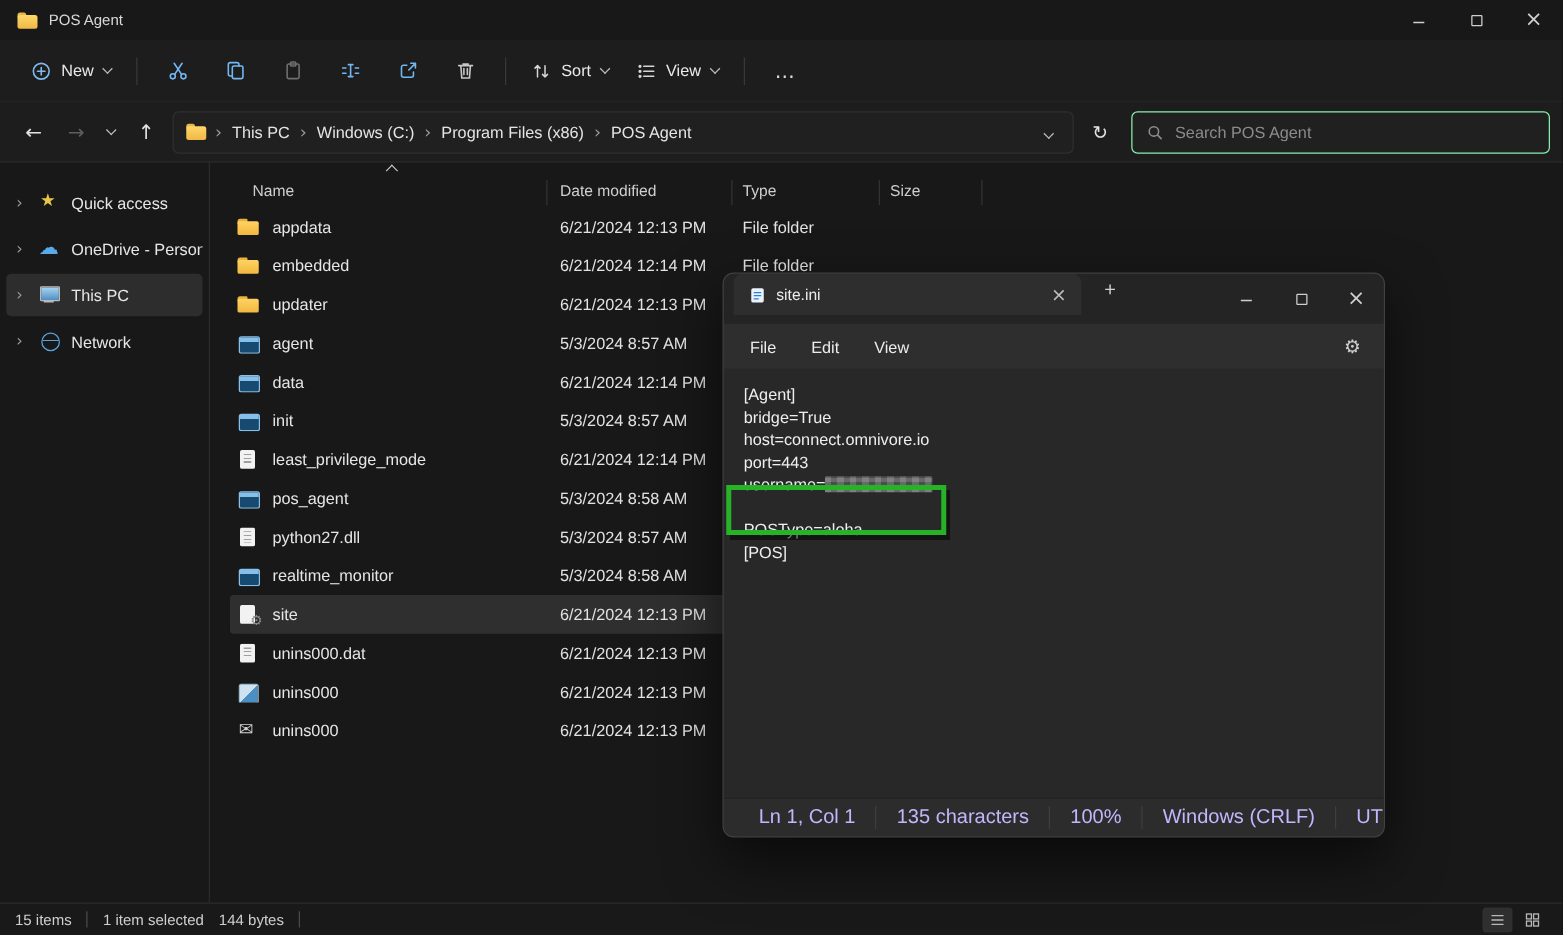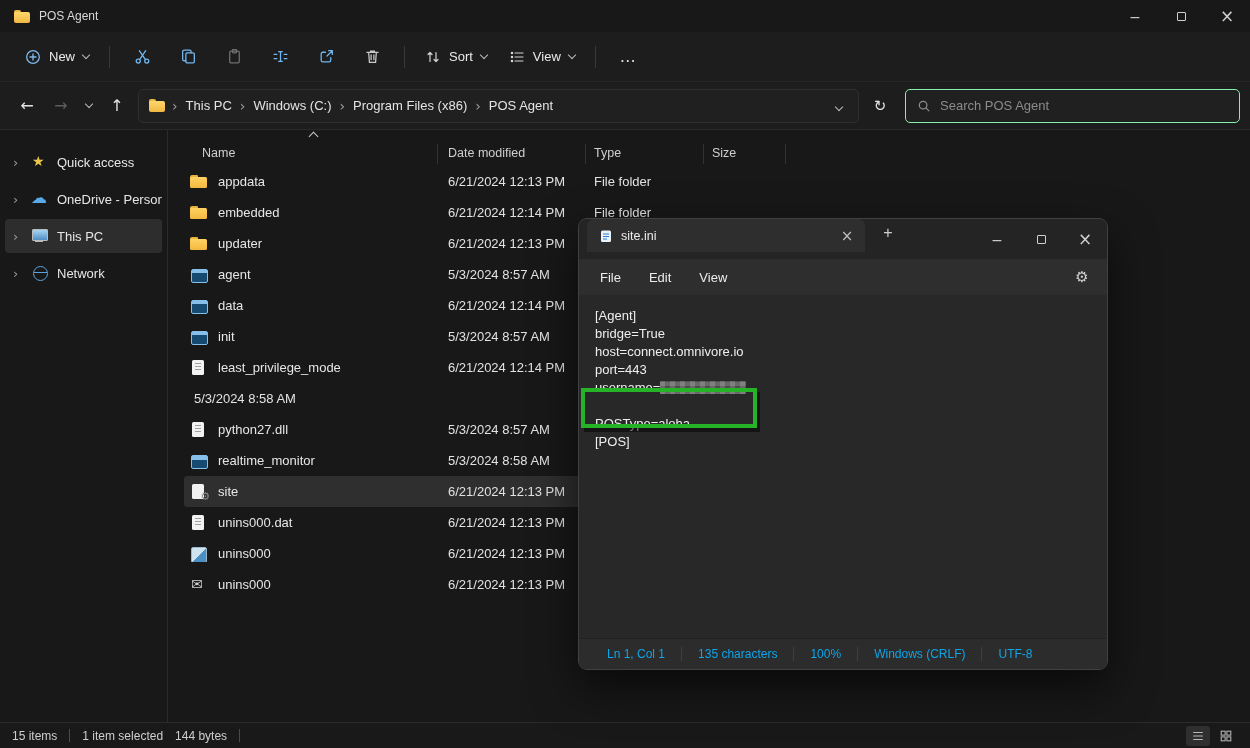--- a/index.html
+++ b/index.html
@@ -116,21 +116,21 @@
   .np-editor { flex:1; position:relative; background:#282828; padding:12px 0 0 16px; font-family:Liberation Sans, sans-serif; font-size:13px; line-height:18px; color:#eeeeee; }
   .np-line { height:18px; white-space:pre; }
   .redacted { display:inline-block; height:13px; vertical-align:-2px; border-radius:1px; opacity:.9;
     background-image:
       repeating-linear-gradient(90deg, rgba(255,255,255,.18) 0 5px, rgba(255,255,255,0) 5px 10px),
       repeating-linear-gradient(0deg, #707070 0 4px, #525252 4px 8px);
     background-color:#5e5e5e; }
   .redacted.long { width:253px; }
   .redacted.short { width:86px; }
   .green-box { position:absolute; left:2px; top:93px; width:176px; height:40px; border:4px solid #27b327; box-shadow:3px 4px 0 rgba(0,0,0,.5); }
-  .np-statusbar { height:31px; background:#2c2c2c; border-top:1px solid #212121; display:flex; align-items:center; font-size:12px; color:#0ea5e9; padding-left:12px; flex:none;text-align:center; }
+  .np-statusbar { height:31px; background:#2c2c2c; border-top:1px solid #212121; display:flex; align-items:center; font-size:16px; color:#c4b5fd; padding-left:12px; flex:none;text-align:center; }
   .np-seg { padding:0 16px; white-space:nowrap; }
   .np-seg + .np-seg { border-left:1px solid #3e3e3e; }
 
   svg { display:block; }
 </style>
 </head>
 <body>
 
 <div class="screen">
 
@@ -372,20 +372,24 @@
           <div class="row">
             <span class="cell c-name">
                 <span class="ficon" data-icon="doc"></span>
                 <span>least_privilege_mode</span>
               </span>
             <span class="cell c-date">6/21/2024 12:14 PM</span>
             <span class="cell c-type"></span>
             <span class="cell c-size"></span>
           </div>
           <div class="row">
+            <span class="cell c-name">
+                <span class="ficon" data-icon="app"></span>
+                <span>pos_agent</span>
+              </span>
             <span class="cell c-date">5/3/2024 8:58 AM</span>
             <span class="cell c-type"></span>
             <span class="cell c-size"></span>
           </div>
           <div class="row">
             <span class="cell c-name">
                 <span class="ficon" data-icon="doc"></span>
                 <span>python27.dll</span>
               </span>
             <span class="cell c-date">5/3/2024 8:57 AM</span>

